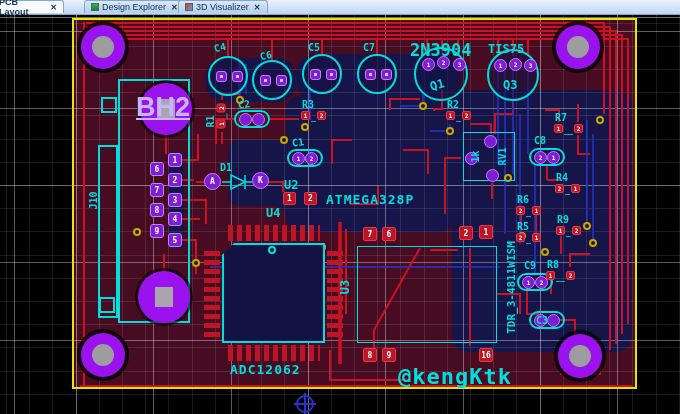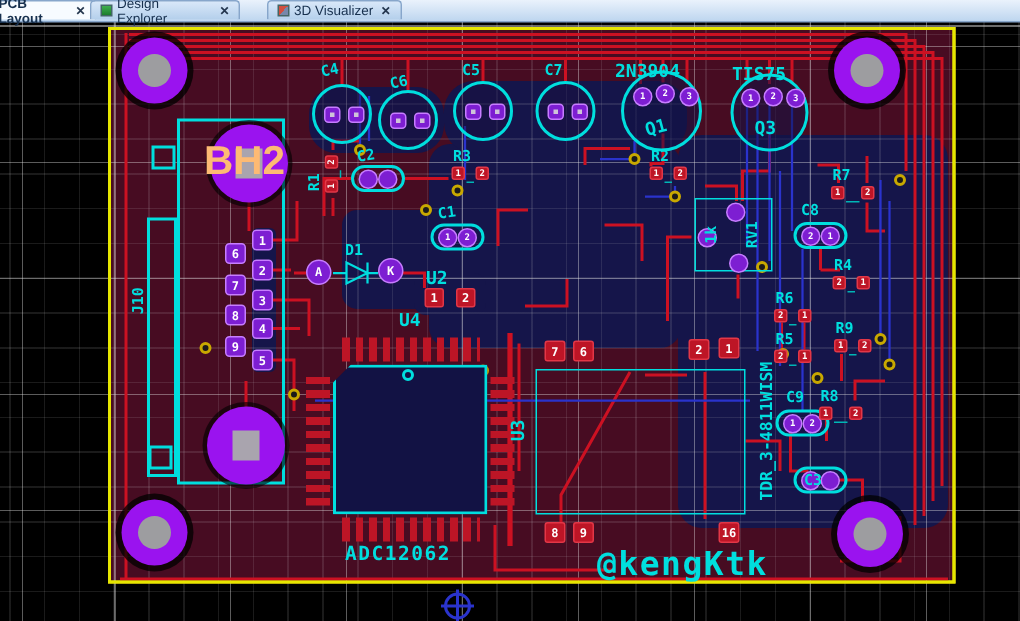--- a/index.html
+++ b/index.html
@@ -21,21 +21,21 @@
   .pour{position:absolute;background:#15154a;}
   .grid-minor,.grid-major{position:absolute;inset:0;pointer-events:none;z-index:3;}
   .grid-minor{background-image:repeating-linear-gradient(90deg,rgba(205,205,205,.13) 0 1px,transparent 1px 23.2px),repeating-linear-gradient(0deg,rgba(205,205,205,.13) 0 1px,transparent 1px 23.2px);background-position:6px 0,0 4px;}
   .grid-major{background-image:repeating-linear-gradient(90deg,rgba(230,230,230,.40) 0 1px,transparent 1px 77.3px),repeating-linear-gradient(0deg,rgba(230,230,230,.40) 0 1px,transparent 1px 77.3px);background-position:76px 0,0 4px;}
   svg.traces{position:absolute;inset:0;z-index:5;}
 
   
   .silk{position:absolute;color:#00dede;font:bold 10px "DejaVu Sans Mono",monospace;white-space:nowrap;z-index:12;}
   .silk.big{font-size:13px;letter-spacing:1px;}
   .silk.huge{font-size:22px;letter-spacing:1px;}
-  .whitebig{position:absolute;color:#fdba74;font:bold 27px "Liberation Sans",sans-serif;z-index:12;white-space:nowrap;}
+  .whitebig{position:absolute;color:#c4b5fd;font:bold 27px "Liberation Sans",sans-serif;z-index:12;white-space:nowrap;text-decoration:underline;}
 
   
   .jpad{position:absolute;width:14px;height:14px;background:#7d1ed2;border:1px solid #c77dff;border-radius:3px;color:#fff;font:bold 8px "DejaVu Sans Mono",monospace;display:flex;align-items:center;justify-content:center;z-index:11;box-sizing:border-box;}
   .npad{position:absolute;width:14px;height:14px;background:#bd1526;border:1px solid #e23747;border-radius:2px;color:#fff;font:bold 8px "DejaVu Sans Mono",monospace;display:flex;align-items:center;justify-content:center;z-index:11;box-sizing:border-box;}
   .ppadc{position:absolute;border-radius:50%;background:#7d1ed2;border:1px solid #c77dff;color:#fff;display:flex;align-items:center;justify-content:center;font:bold 6px "DejaVu Sans Mono",monospace;z-index:11;box-sizing:border-box;}
   .ppads{position:absolute;width:11px;height:11px;background:#7d1ed2;border:1px solid #c77dff;border-radius:3px;z-index:11;box-sizing:border-box;}
   .ppads::after{content:"";position:absolute;left:3px;top:3px;width:3px;height:3px;background:#cfc3d9;}
   .capc{position:absolute;width:40px;height:40px;border:2px solid #00dede;border-radius:50%;background:rgba(26,16,64,.45);z-index:10;box-sizing:border-box;}
   .capc .ppads{top:13px;}
   .oval{position:absolute;width:36px;height:18px;border:2px solid #00dede;border-radius:10px;z-index:10;box-sizing:border-box;}
@@ -65,21 +65,21 @@
 </head>
 <body>
 
 <div id="app">
 
   <div class="tabbar">
     <div class="tab active" style="left:-8px;width:72px">
       <span>PCB Layout</span>
       <span class="x">✕</span>
     </div>
-    <div class="tab" style="left:60px;width:100px">
+    <div class="tab" style="left:84px;width:118px">
       <span class="tabicon icon-explorer"></span>
       <span>Design Explorer</span>
       <span class="x">✕</span>
     </div>
     <div class="tab" style="left:178px;width:90px">
       <span class="tabicon icon-viz"></span>
       <span>3D Visualizer</span>
       <span class="x">✕</span>
     </div>
   </div>
@@ -223,21 +223,21 @@
       <span class="ppads" style="left:6px"></span>
       <span class="ppads" style="left:22px"></span>
     </div>
     <div class="silk" style="left:363px;top:28px">C7</div>
 
     <div class="trans" style="left:414px;top:33px;width:54px;height:54px">
       <span class="ppadc" style="left:6px;top:9px;width:13px;height:13px">1</span>
       <span class="ppadc" style="left:21px;top:7px;width:13px;height:13px">2</span>
       <span class="ppadc" style="left:37px;top:9px;width:13px;height:13px">3</span>
     </div>
-    <div class="silk" style="left:410px;top:26px;font-size:12px">2N3904</div>
+    <div class="silk" style="left:410px;top:26px;font-size:17px">2N3904</div>
     <div class="silk" style="left:430px;top:64px;transform:rotate(-15deg);font-size:12px">Q1</div>
     <div class="trans" style="left:487px;top:35px;width:52px;height:52px">
       <span class="ppadc" style="left:5px;top:8px;width:13px;height:13px">1</span>
       <span class="ppadc" style="left:20px;top:7px;width:13px;height:13px">2</span>
       <span class="ppadc" style="left:35px;top:8px;width:13px;height:13px">3</span>
     </div>
     <div class="silk" style="left:488px;top:28px;font-size:12px">TIS75</div>
     <div class="silk" style="left:503px;top:64px;font-size:12px">Q3</div>
 
     <div class="oval" style="left:234px;top:96px">
@@ -271,21 +271,21 @@
       <span class="rp a">1</span>
       <span class="rp b">2</span>
       <span class="rb"></span>
     </div>
     <div class="res" style="left:301px;top:97px">
       <span class="rl">R3</span>
       <span class="rp a">1</span>
       <span class="rp b">2</span>
       <span class="rb"></span>
     </div>
-    <div class="res" style="left:433px;top:97px">
+    <div class="res" style="left:446px;top:97px">
       <span class="rl">R2</span>
       <span class="rp a">1</span>
       <span class="rp b">2</span>
       <span class="rb"></span>
     </div>
     <div class="res wide" style="left:554px;top:110px">
       <span class="rl">R7</span>
       <span class="rp a">1</span>
       <span class="rp b">2</span>
       <span class="rb"></span>
@@ -320,22 +320,23 @@
       <span class="rp b">2</span>
       <span class="rb"></span>
     </div>
 
     <div class="npad" style="left:283px;top:178px;width:13px;height:13px">1</div>
     <div class="npad" style="left:304px;top:178px;width:13px;height:13px">2</div>
     <div class="silk" style="left:284px;top:164px;font-size:12px">U2</div>
 
     <div class="ppadc" style="left:204px;top:159px;width:17px;height:17px;font-size:8px">A</div>
     <div class="ppadc" style="left:252px;top:158px;width:17px;height:17px;font-size:8px">K</div>
-    <div class="silk" style="left:230px;top:148px">D1</div>
-
+    <div class="silk" style="left:220px;top:148px">D1</div>
+
+    <div class="silk big" style="left:326px;top:178px">ATMEGA328P</div>
 
     <div class="qfp" style="left:202px;top:207px;width:144px;height:145px">
       <div class="padstrip ps-h2" style="left:26px;top:4px;width:92px;height:16px"></div>
       <div class="padstrip ps-h2" style="left:26px;top:124px;width:92px;height:16px"></div>
       <div class="padstrip ps-v2" style="left:2px;top:28px;width:16px;height:88px"></div>
       <div class="padstrip ps-v2" style="left:125px;top:28px;width:16px;height:88px"></div>
       <div class="body" style="left:20px;top:22px;width:103px;height:100px;clip-path:polygon(12px 0,100% 0,100% 100%,0 100%,0 12px)"></div>
       <div style="position:absolute;left:66px;top:25px;width:8px;height:8px;border:2px solid #00dede;border-radius:50%;box-sizing:border-box"></div>
     </div>
     <div class="silk" style="left:266px;top:192px;font-size:12px">U4</div>

